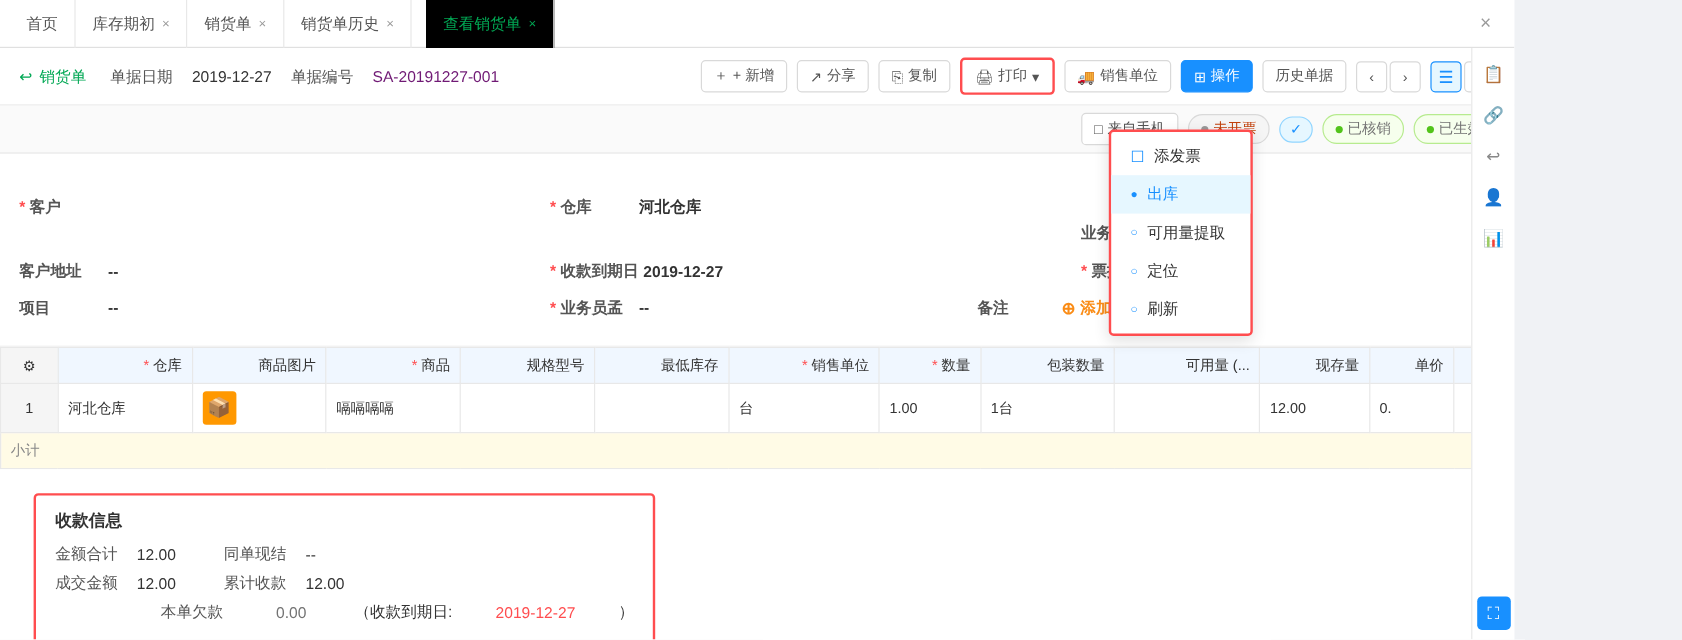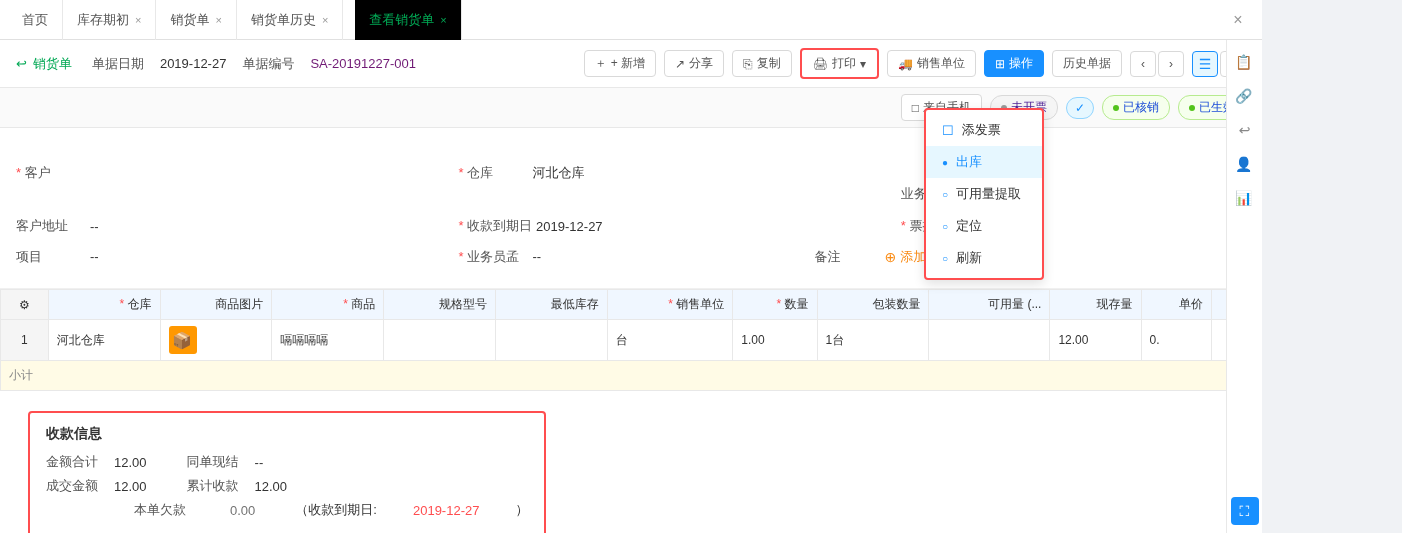--- a/index.html
+++ b/index.html
@@ -79,33 +79,33 @@
     }
     .toolbar-btn {
       display: flex; align-items: center; gap: 4px; padding: 4px 10px;
       border: 1px solid #d9d9d9; border-radius: 4px; cursor: pointer;
       font-size: 12px; color: #555; background: #fff;
     }
     .status-badge {
       display: flex; align-items: center; gap: 4px; padding: 3px 10px;
       border-radius: 12px; font-size: 12px; cursor: pointer;
     }
-    .status-badge.grey { background: #f5f5f5; border: 1px solid #d9d9d9; color: #4c1d95; }
-    .status-badge.green { background: #f6ffed; border: 1px solid #b7eb8f; color: #1d4ed8; }
+    .status-badge.grey { background: #f5f5f5; border: 1px solid #d9d9d9; color: #c2410c; }
+    .status-badge.green { background: #f6ffed; border: 1px solid #b7eb8f; color: #737373; }
     .status-badge.blue { background: #e6f7ff; border: 1px solid #91d5ff; color: #1890ff; }
     .status-dot { width: 6px; height: 6px; border-radius: 50%; }
     .status-dot.grey { background: #999; }
     .status-dot.green { background: #52c41a; }
 
     
     .form-section {
       padding: 12px 16px; border-bottom: 1px solid #f0f0f0;
     }
     .form-row {
-      display: flex; align-items: center; margin-bottom: 10px; gap: 11px;
+      display: flex; align-items: center; margin-bottom: 10px; gap: 11px; font-weight: bold;
     }
     .form-field {
       display: flex; align-items: center; flex: 1;
     }
     .form-label {
       font-size: 13px; color: #555; white-space: nowrap; min-width: 70px;
     }
     .form-label.required::before {
       content: '* '; color: #ff4d4f;
     }

